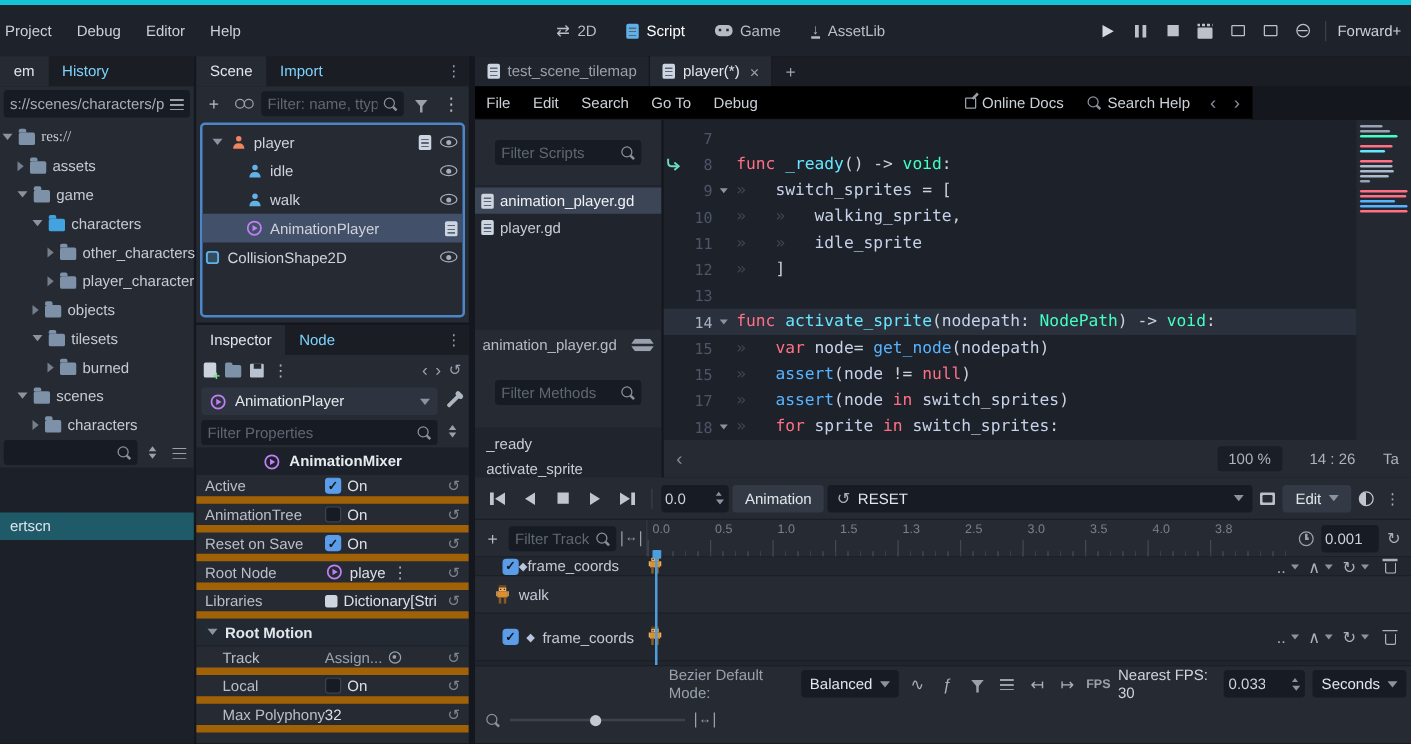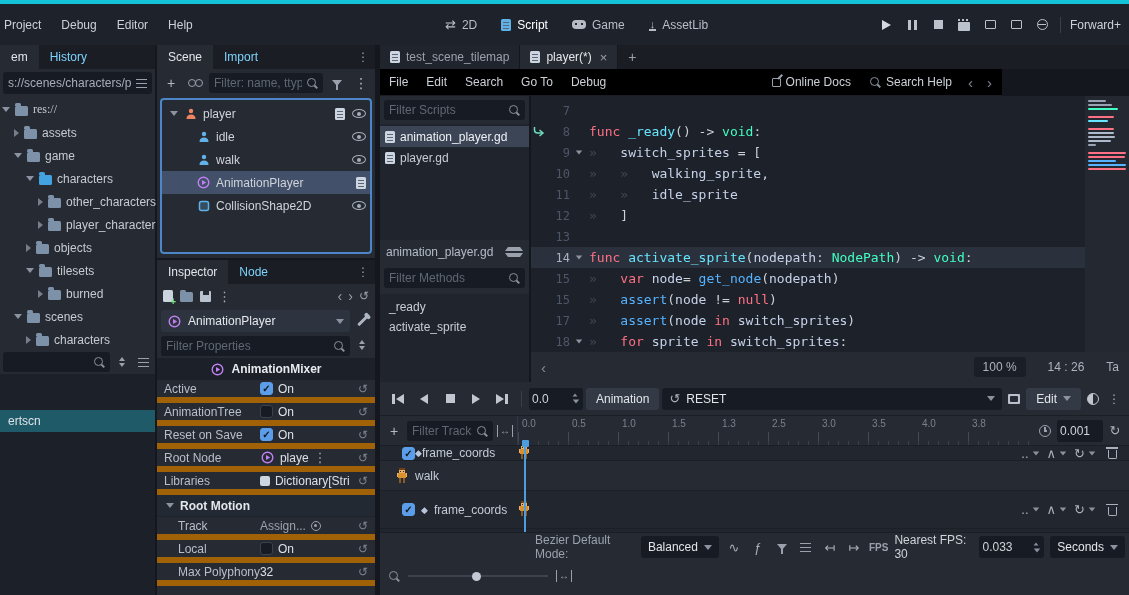--- a/index.html
+++ b/index.html
@@ -78,21 +78,21 @@
   .etab.active{background:#262b33;color:#e4e7ec}
   .tabclose{font-size:13px;margin-left:2px;color:#9aa1ac}
   .tabplus{display:flex;align-items:center;padding:0 10px;color:#9aa1ac;font-size:14px}
   #editor-menubar{position:absolute;left:380px;top:69px;width:622px;height:27px;background:#000000;border-bottom:1px solid #1a1d24;display:flex;align-items:center}
   #editor-menus{display:flex}
   #editor-menus .menu-item{padding:4px 9px}
   .editor-actions{margin-left:auto;display:flex;align-items:center;gap:2px;padding-right:4px}
   .actbtn{display:flex;gap:5px;align-items:center;padding:3px 8px;color:#ccd1d8}
   .navchev{font-size:15px;color:#848b97;padding:0 6px}
   #scripts-panel{position:absolute;left:380px;top:96px;width:149px;height:286px;background:#262b33;display:flex;flex-direction:column}
-  #scripts-panel .search{margin:4px;flex:none}
+  #scripts-panel .search{margin:16px;flex:none}
   #scripts-list{height:116px;background:#20252d;flex:none;padding-top:2px}
   .script-item{height:21px;display:flex;align-items:center;gap:5px;padding:0 5px;color:#c8cdd5;white-space:nowrap;overflow:hidden}
   .script-item.selected{background:#3c4556;color:#eef1f5}
   .members-head{height:24px;display:flex;align-items:center;padding:0 6px;color:#b6bcc7;gap:4px;flex:none}
   .members-head span:first-child{flex:1;white-space:nowrap;overflow:hidden}
   #methods-list{flex:1;background:#20252d;margin-top:2px;padding-top:3px}
   .method-item{height:20px;display:flex;align-items:center;padding:0 9px;color:#c8cdd5}
   #code-area{position:absolute;left:531px;top:96px;width:598px;height:256px;background:#1d222a;padding-top:4px}
   .cl{height:21px;display:flex;align-items:center}
   .cl.cur{background:#2b313c}
@@ -402,21 +402,21 @@
             <svg width="13" height="13" viewBox="0 0 13 13">
               <circle cx="6.5" cy="6.5" r="5.3" fill="none" stroke="#c07ff2" stroke-width="1.4"></circle>
               <path d="M5 4 L9.2 6.5 L5 9 Z" fill="#c07ff2"></path>
             </svg>
           </span>
           <span class="node-label">AnimationPlayer</span>
           <span class="row-icons">
             <span class="i-script"></span>
           </span>
         </div>
-        <div class="node-row" style="padding-left: 34px;">
+        <div class="node-row" style="">
           <span class="ni">
             <svg width="12" height="12" viewBox="0 0 12 12">
               <rect x="1.5" y="1.5" width="9" height="9" rx="2" fill="rgba(95,178,232,.25)" stroke="#5fb2e8" stroke-width="1.5"></rect>
             </svg>
           </span>
           <span class="node-label">CollisionShape2D</span>
           <span class="row-icons">
             <span class="i-eye"></span>
           </span>
         </div>

